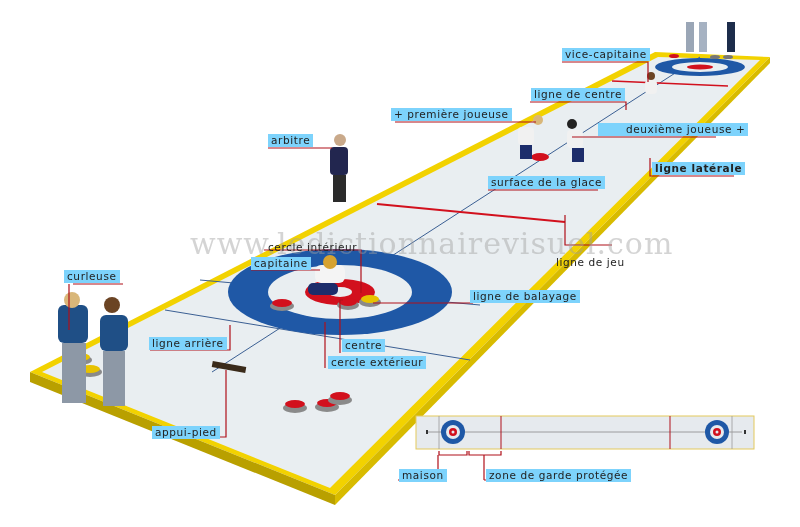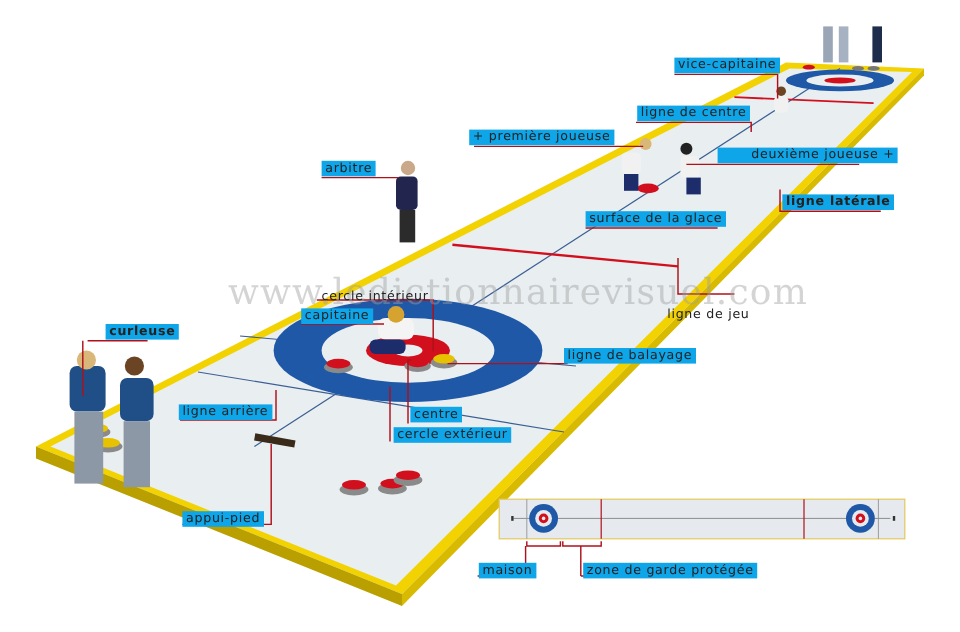--- a/index.html
+++ b/index.html
@@ -5,21 +5,21 @@
     html, body { margin: 0; padding: 0; background: #ffffff; }
     body { width: 800px; height: 527px; position: relative; overflow: hidden;
            font-family: "DejaVu Sans", sans-serif; }
     #stage { position: absolute; left: 0; top: 0; width: 800px; height: 527px; }
     .label {
       position: absolute;
       font-family: "DejaVu Sans", sans-serif;
       font-size: 10.5px;
       letter-spacing: 0.6px;
       color: #222222;
-      background: #0ea5e9;
+      background: #7dd3fc;
       padding: 0 3px;
       line-height: 13px;
       white-space: nowrap;
     }
     .watermark {
       position: absolute;
       left: 190px; top: 226px;
       font-family: "DejaVu Serif", serif;
       font-size: 30px;
       color: rgba(160,160,160,0.45);
@@ -166,21 +166,21 @@
   <span class="label" style="left:562px; top:48px;">vice-capitaine</span>
   <span class="label" style="left:531px; top:88px;">ligne de centre</span>
   <span class="label" style="left:391px; top:108px;">+ première joueuse</span>
   <span class="label" style="left:598px; top:123px;padding-left:28px;">deuxième joueuse +</span>
   <span class="label" style="left:268px; top:134px;">arbitre</span>
   <span class="label" style="left:652px; top:162px;font-weight:bold;">ligne latérale</span>
   <span class="label" style="left:488px; top:176px;">surface de la glace</span>
   <span class="label" style="left:553px; top:232px; background:transparent;margin-top:24px;">ligne de jeu</span>
   <span class="label" style="left:265px; top:241px; background:transparent;">cercle intérieur</span>
   <span class="label" style="left:251px; top:257px;">capitaine</span>
-  <span class="label" style="left:88px; top:270px;font-weight:bold;">curleuse</span>
+  <span class="label" style="left:64px; top:270px;">curleuse</span>
   <span class="label" style="left:470px; top:290px;">ligne de balayage</span>
   <span class="label" style="left:149px; top:337px;">ligne arrière</span>
   <span class="label" style="left:342px; top:339px;">centre</span>
   <span class="label" style="left:328px; top:356px;">cercle extérieur</span>
   <span class="label" style="left:152px; top:426px;">appui-pied</span>
   <span class="label" style="left:399px; top:469px;">maison</span>
   <span class="label" style="left:486px; top:469px;">zone de garde protégée</span>
 </div>
 
 </body></html>

